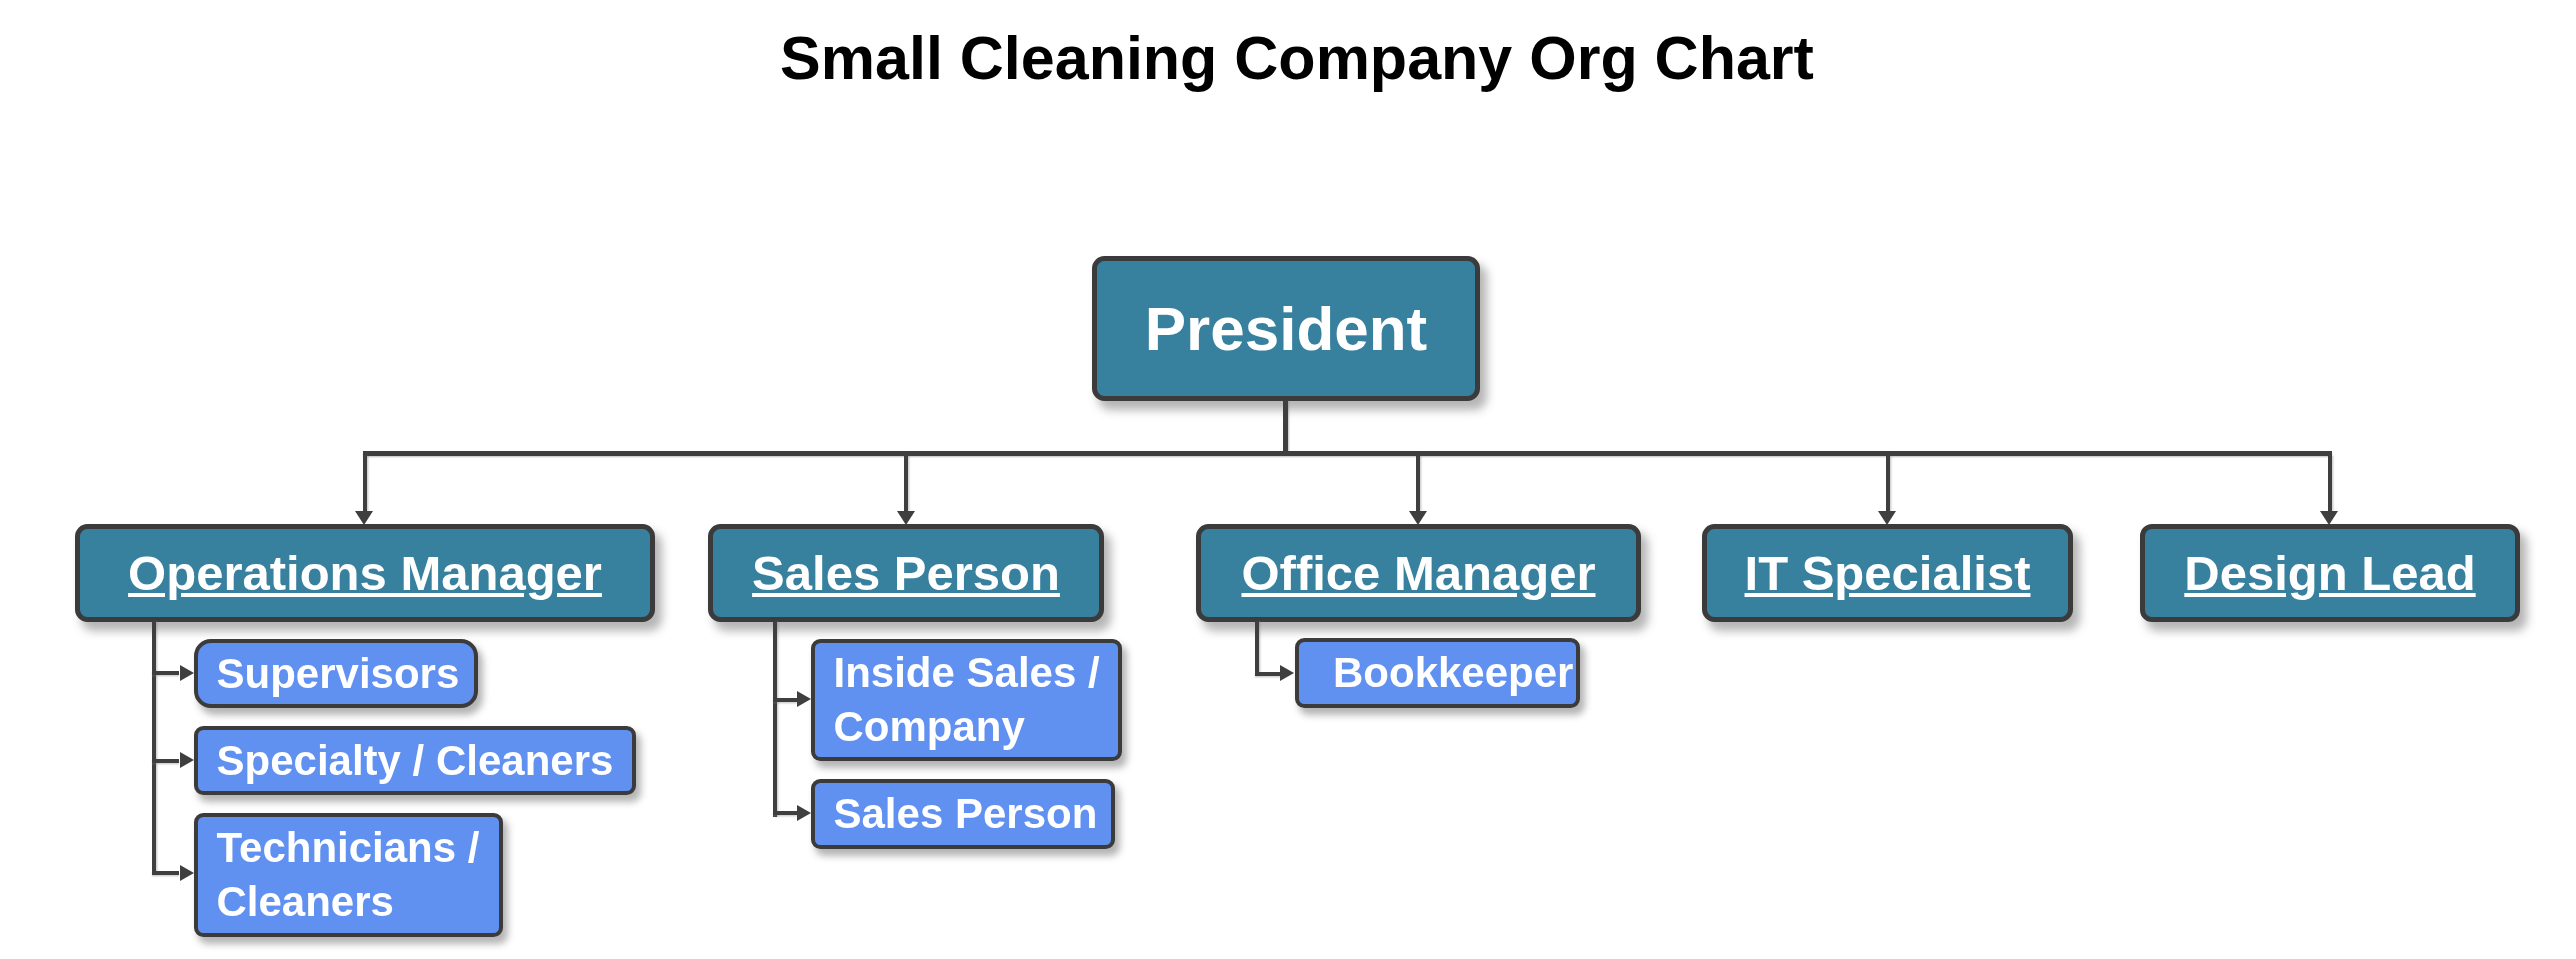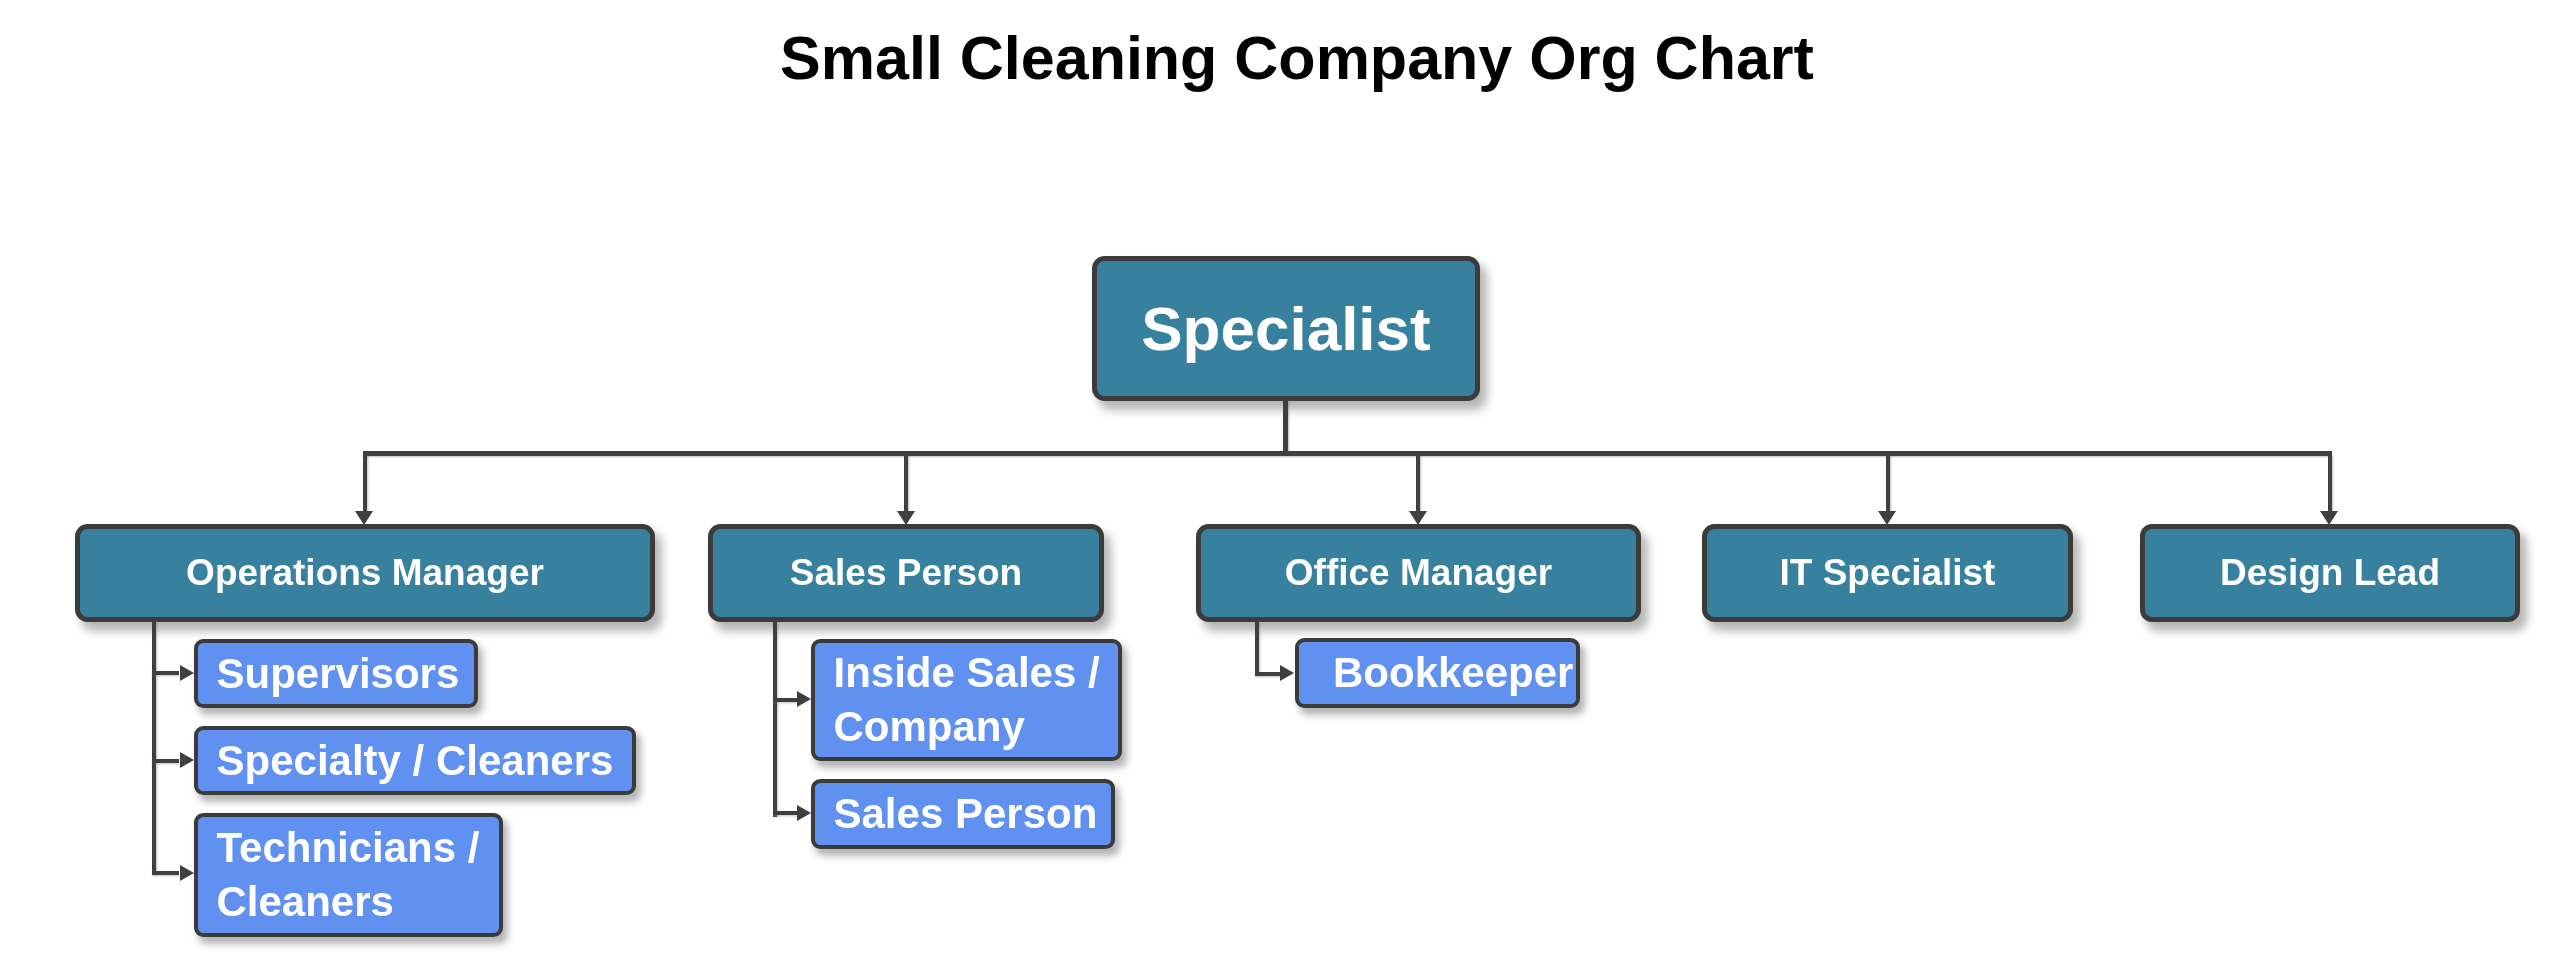--- a/index.html
+++ b/index.html
@@ -29,21 +29,21 @@
     box-sizing:border-box;
     display:flex;align-items:center;
     color:var(--white);font-weight:700;
     background:var(--teal);
     border:5.2px solid var(--border);
     border-radius:12.4px;
     box-shadow:6.2px 8.2px 9.3px rgba(90,90,90,0.45);
   }
   .node.primary{justify-content:center;text-align:center;}
   .node.root{font-size:62px;}
-  .node.dept{font-size:37px;}
+  .node.dept{font-size:49px;text-decoration:underline;}
   .node.child{
     background:var(--blue);
     border-width:4.1px;border-radius:9.3px;
     font-size:42px;line-height:54px;
     padding-left:18.5px;padding-right:10.3px;
     justify-content:flex-start;text-align:left;
     box-shadow:4.6px 6.2px 7.2px rgba(90,90,90,0.45);
   }
   .hline,.vline{position:absolute;background:var(--line);}
   .hline{box-shadow:0 1.5px 1.5px rgba(120,120,120,0.35);}
@@ -62,21 +62,21 @@
   }
 </style>
 </head>
 <body>
 
 <div id="canvas">
 
   <div class="title">Small Cleaning Company Org Chart</div>
 
   <div class="node primary root" style="left:1092px;top:256px;width:388px;height:145px;">
-    <span>Specialist</span>
+    <span>President</span>
   </div>
 
   <div class="vline" style="left:1283px;top:401px;width:4.6px;height:53px;"></div>
 
   <div class="hline" style="left:363px;top:451px;width:1969px;height:5.2px;"></div>
 
   <div class="vline" style="left:363px;top:456px;width:4.1px;height:55px;"></div>
   <div class="arrow-down" style="left:355px;top:511px;"></div>
 
   <div class="vline" style="left:904px;top:456px;width:4.1px;height:55px;"></div>
@@ -108,21 +108,21 @@
   </div>
 
   <div class="vline" style="left:152px;top:621px;width:3.6px;height:254px;"></div>
   <div class="hline" style="left:152px;top:671px;width:27px;height:3.6px;"></div>
   <div class="arrow-right" style="left:180px;top:665px;"></div>
   <div class="hline" style="left:152px;top:759px;width:27px;height:3.6px;"></div>
   <div class="arrow-right" style="left:180px;top:752px;"></div>
   <div class="hline" style="left:152px;top:871px;width:27px;height:3.6px;"></div>
   <div class="arrow-right" style="left:180px;top:865px;"></div>
 
-  <div class="node child" style="left:194px;top:639px;width:284px;height:69px;">
+  <div class="node child" style="left:194px;top:639px;width:284px;height:69px;border-radius:17px;">
     <span>Supervisors</span>
   </div>
   <div class="node child" style="left:194px;top:813px;width:309px;height:124px;">
     <span>Technicians / Cleaners</span>
   </div>
   <div class="node child" style="left:194px;top:726px;width:442px;height:69px;">
     <span>Specialty / Cleaners</span>
   </div>
 
   <div class="vline" style="left:773px;top:621px;width:3.6px;height:196px;"></div>

